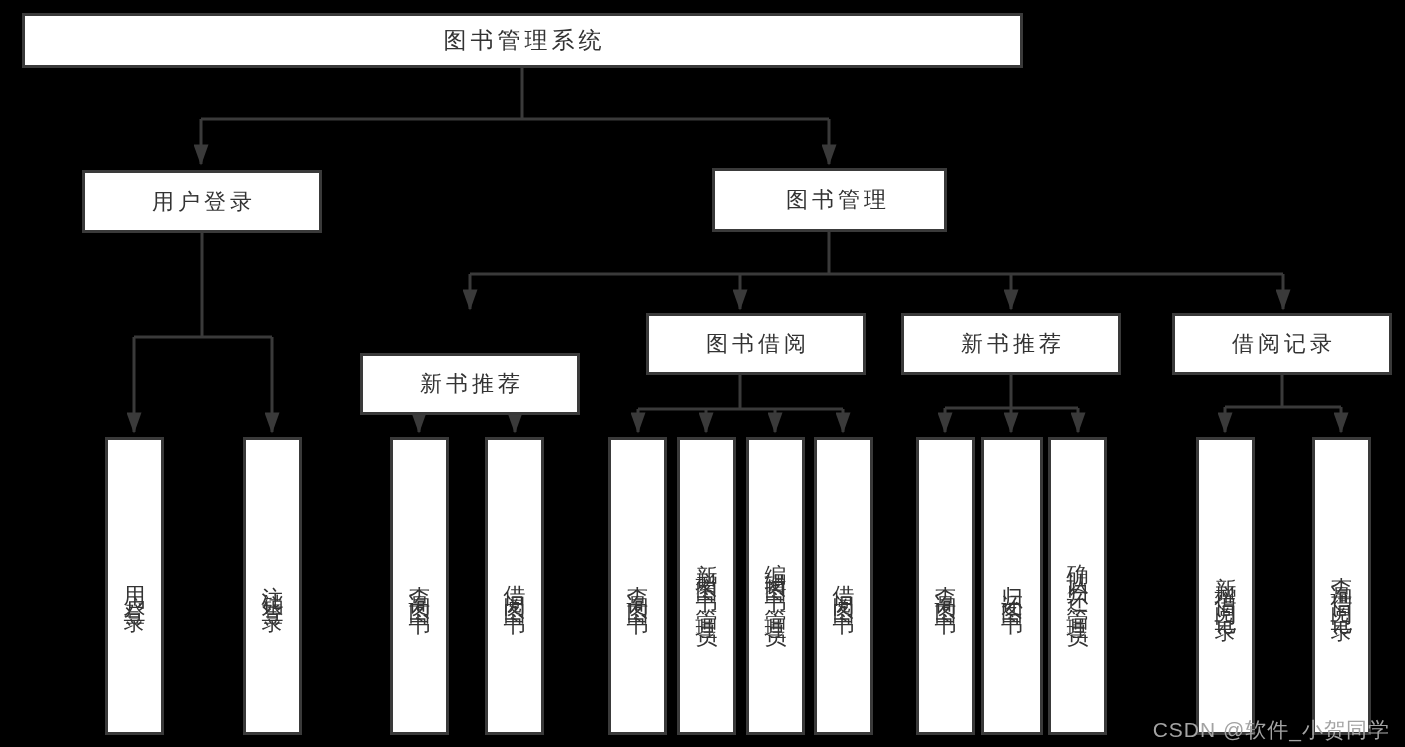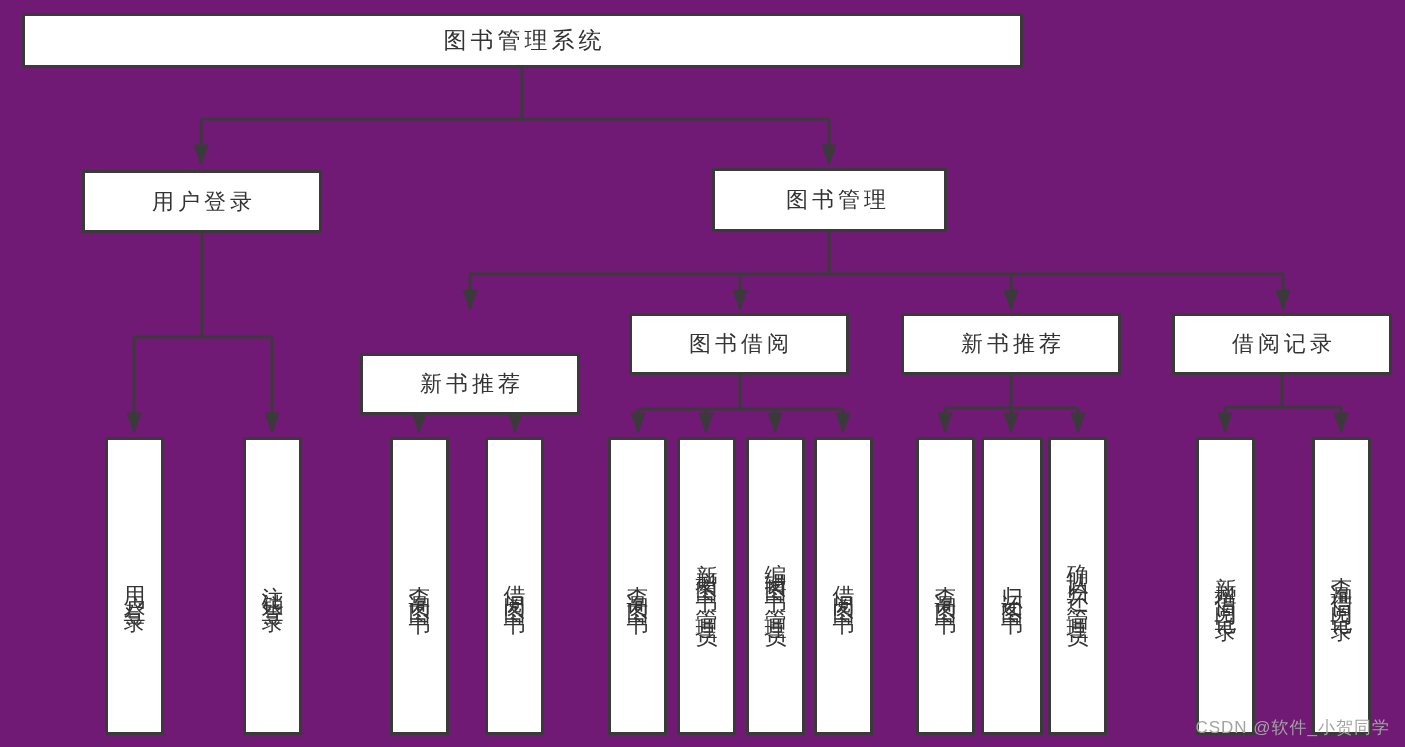--- a/index.html
+++ b/index.html
@@ -5,21 +5,21 @@
   html, body {
     margin: 0;
     padding: 0;
     background: #ffffff;
     font-family: "Liberation Sans", sans-serif;
   }
   .canvas {
     position: relative;
     width: 1405px;
     height: 747px;
-    background: #701a75;
+    background: #000000;
     overflow: hidden;
   }
   .connectors {
     position: absolute;
     left: 0;
     top: 0;
     width: 1405px;
     height: 747px;
     pointer-events: none;
   }
@@ -39,21 +39,21 @@
   .box .lbl { line-height: 1; padding-left: 4px; }
   .root-box { font-size: 23px; }
 
   
   #nd-root          { left: 22px;  top: 13px;  width: 1001px; height: 55px; }
   
   #nd-user-login    { left: 82px;  top: 170px; width: 240px;  height: 63px; }
   #nd-book-mgmt     { left: 712px; top: 168px; width: 235px;  height: 64px; padding-left: 13px; }
   
   #nd-new-book-rec  { left: 360px; top: 313px; width: 220px;  height: 62px; margin-top: 40px; }
-  #nd-book-borrow   { left: 629px; top: 313px; width: 220px;  height: 62px; }
+  #nd-book-borrow   { left: 646px; top: 313px; width: 220px;  height: 62px; }
   #nd-current-borrow{ left: 901px; top: 313px; width: 220px;  height: 62px; }
   #nd-borrow-records{ left: 1172px;top: 313px; width: 220px;  height: 62px; }
 
   
   .leaf { top: 437px; width: 59px; height: 298px; }
   .leaf .vlbl {
     writing-mode: vertical-rl;
     text-orientation: mixed;
     line-height: 1;
     letter-spacing: 9px;
@@ -71,21 +71,21 @@
   #lf-c2 { left: 981px; width: 62px; }
   #lf-c3 { left: 1048px; }
   #lf-r1 { left: 1196px; }
   #lf-r2 { left: 1312px; }
 
   .watermark {
     position: absolute;
     top: 716px;
     right: 15px;
     color: #a3a3a3;
-    font-size: 17px;
+    font-size: 21px;
     letter-spacing: 1px;
     z-index: 5;
     white-space: nowrap;
     margin-left: 45px;
   }
 </style>
 </head>
 <body>
 
 <div class="canvas">

